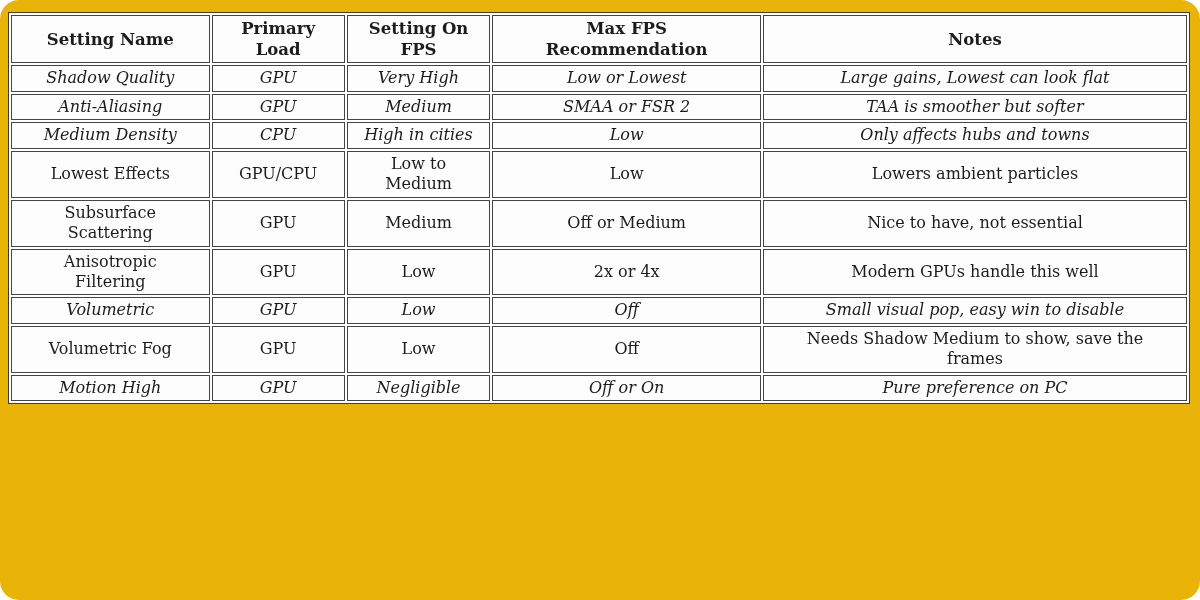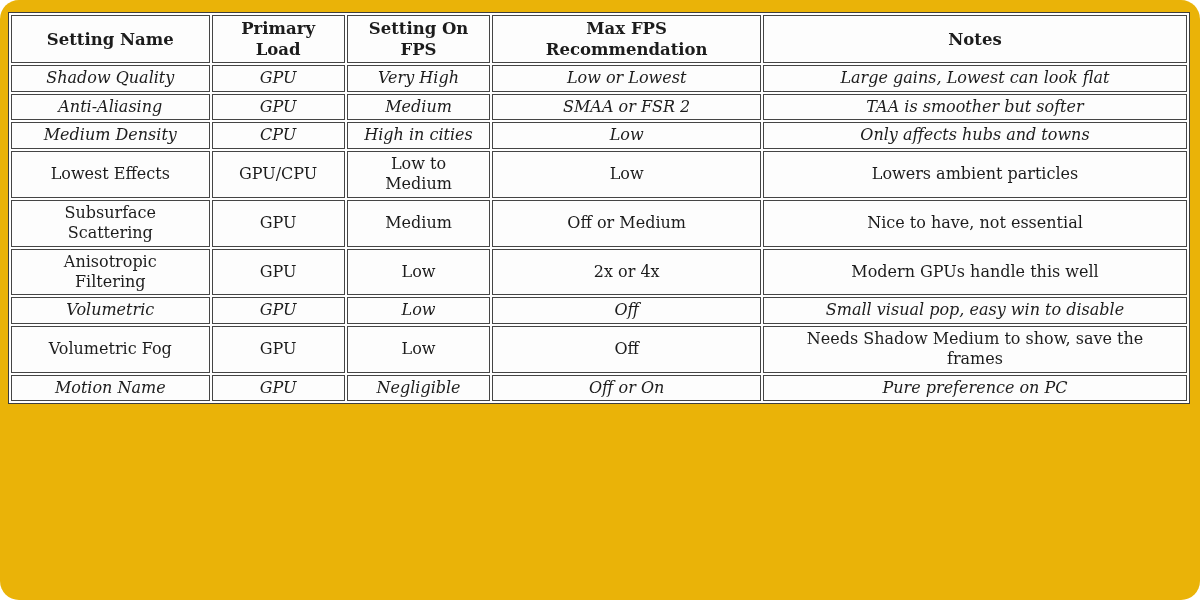--- a/index.html
+++ b/index.html
@@ -134,21 +134,21 @@
       </tr>
       <tr class="h-taller">
         <td>Volumetric Fog</td>
         <td>GPU</td>
         <td>Low</td>
         <td>Off</td>
         <td>Needs Shadow Medium to show, save the
 frames</td>
       </tr>
       <tr class="h-short">
-        <td>Motion Name</td>
+        <td>Motion High</td>
         <td>GPU</td>
         <td>Negligible</td>
         <td>Off or On</td>
         <td>Pure preference on PC</td>
       </tr>
     </tbody>
   </table>
 </div>
 
 </body></html>

